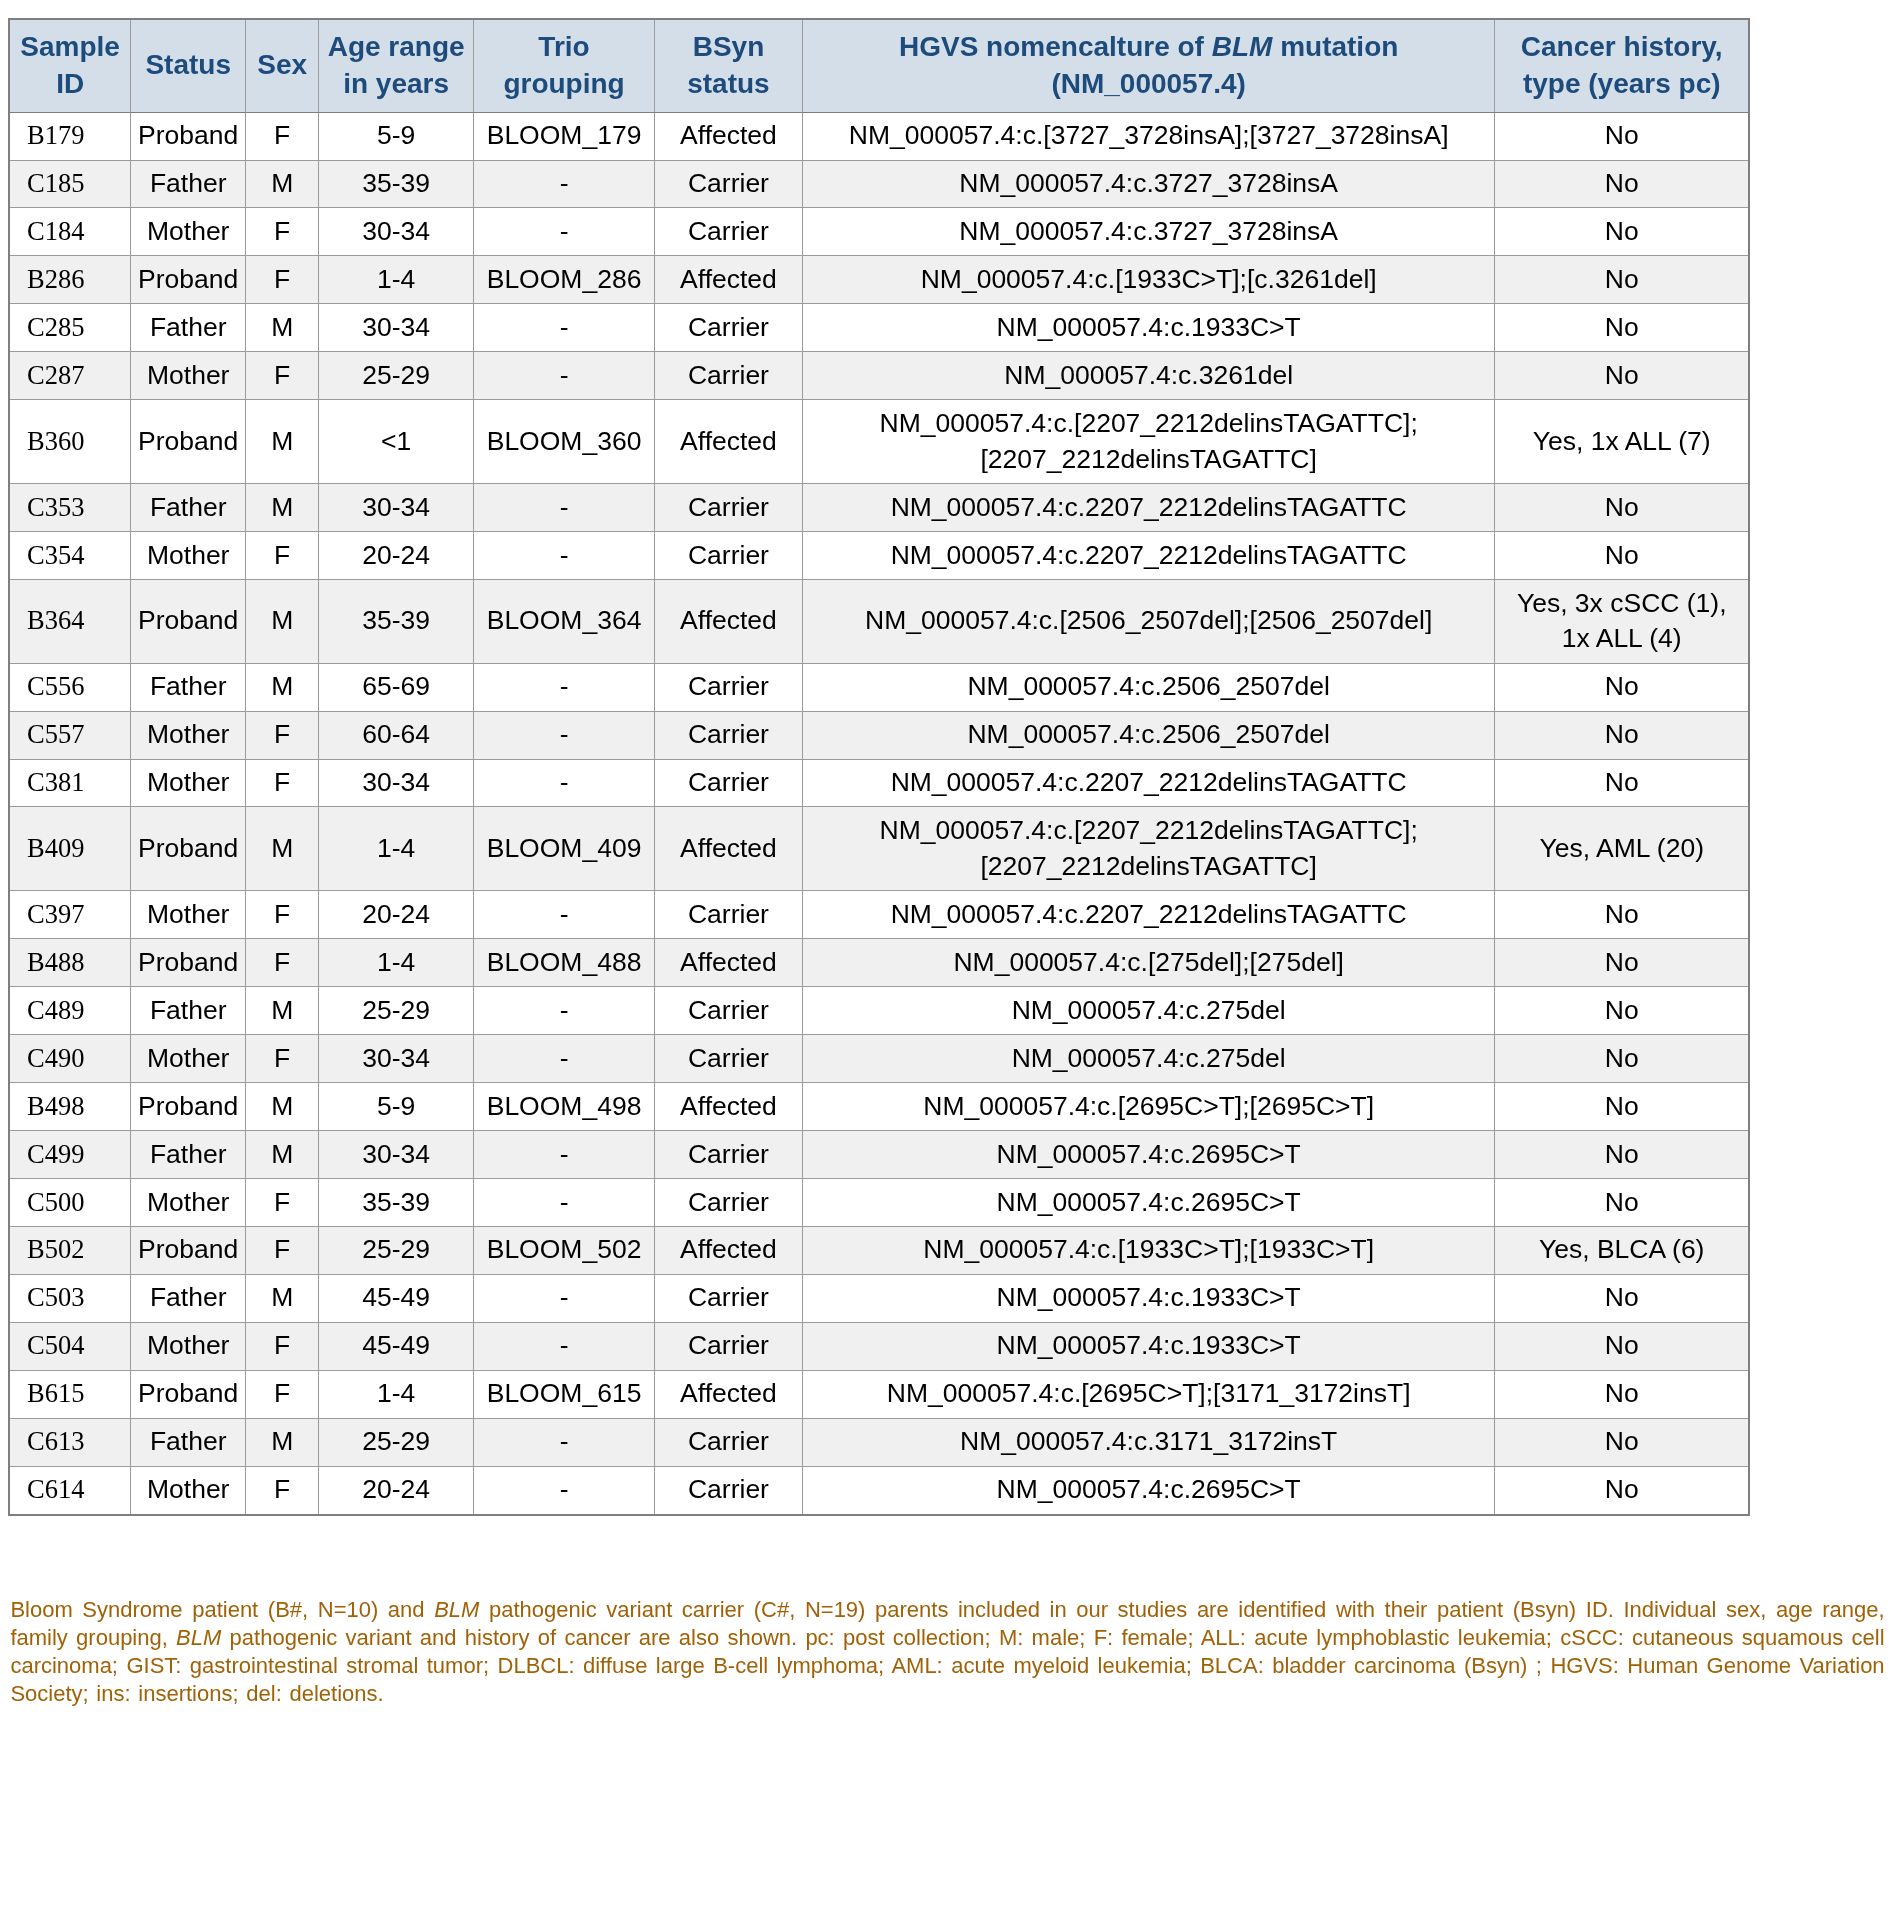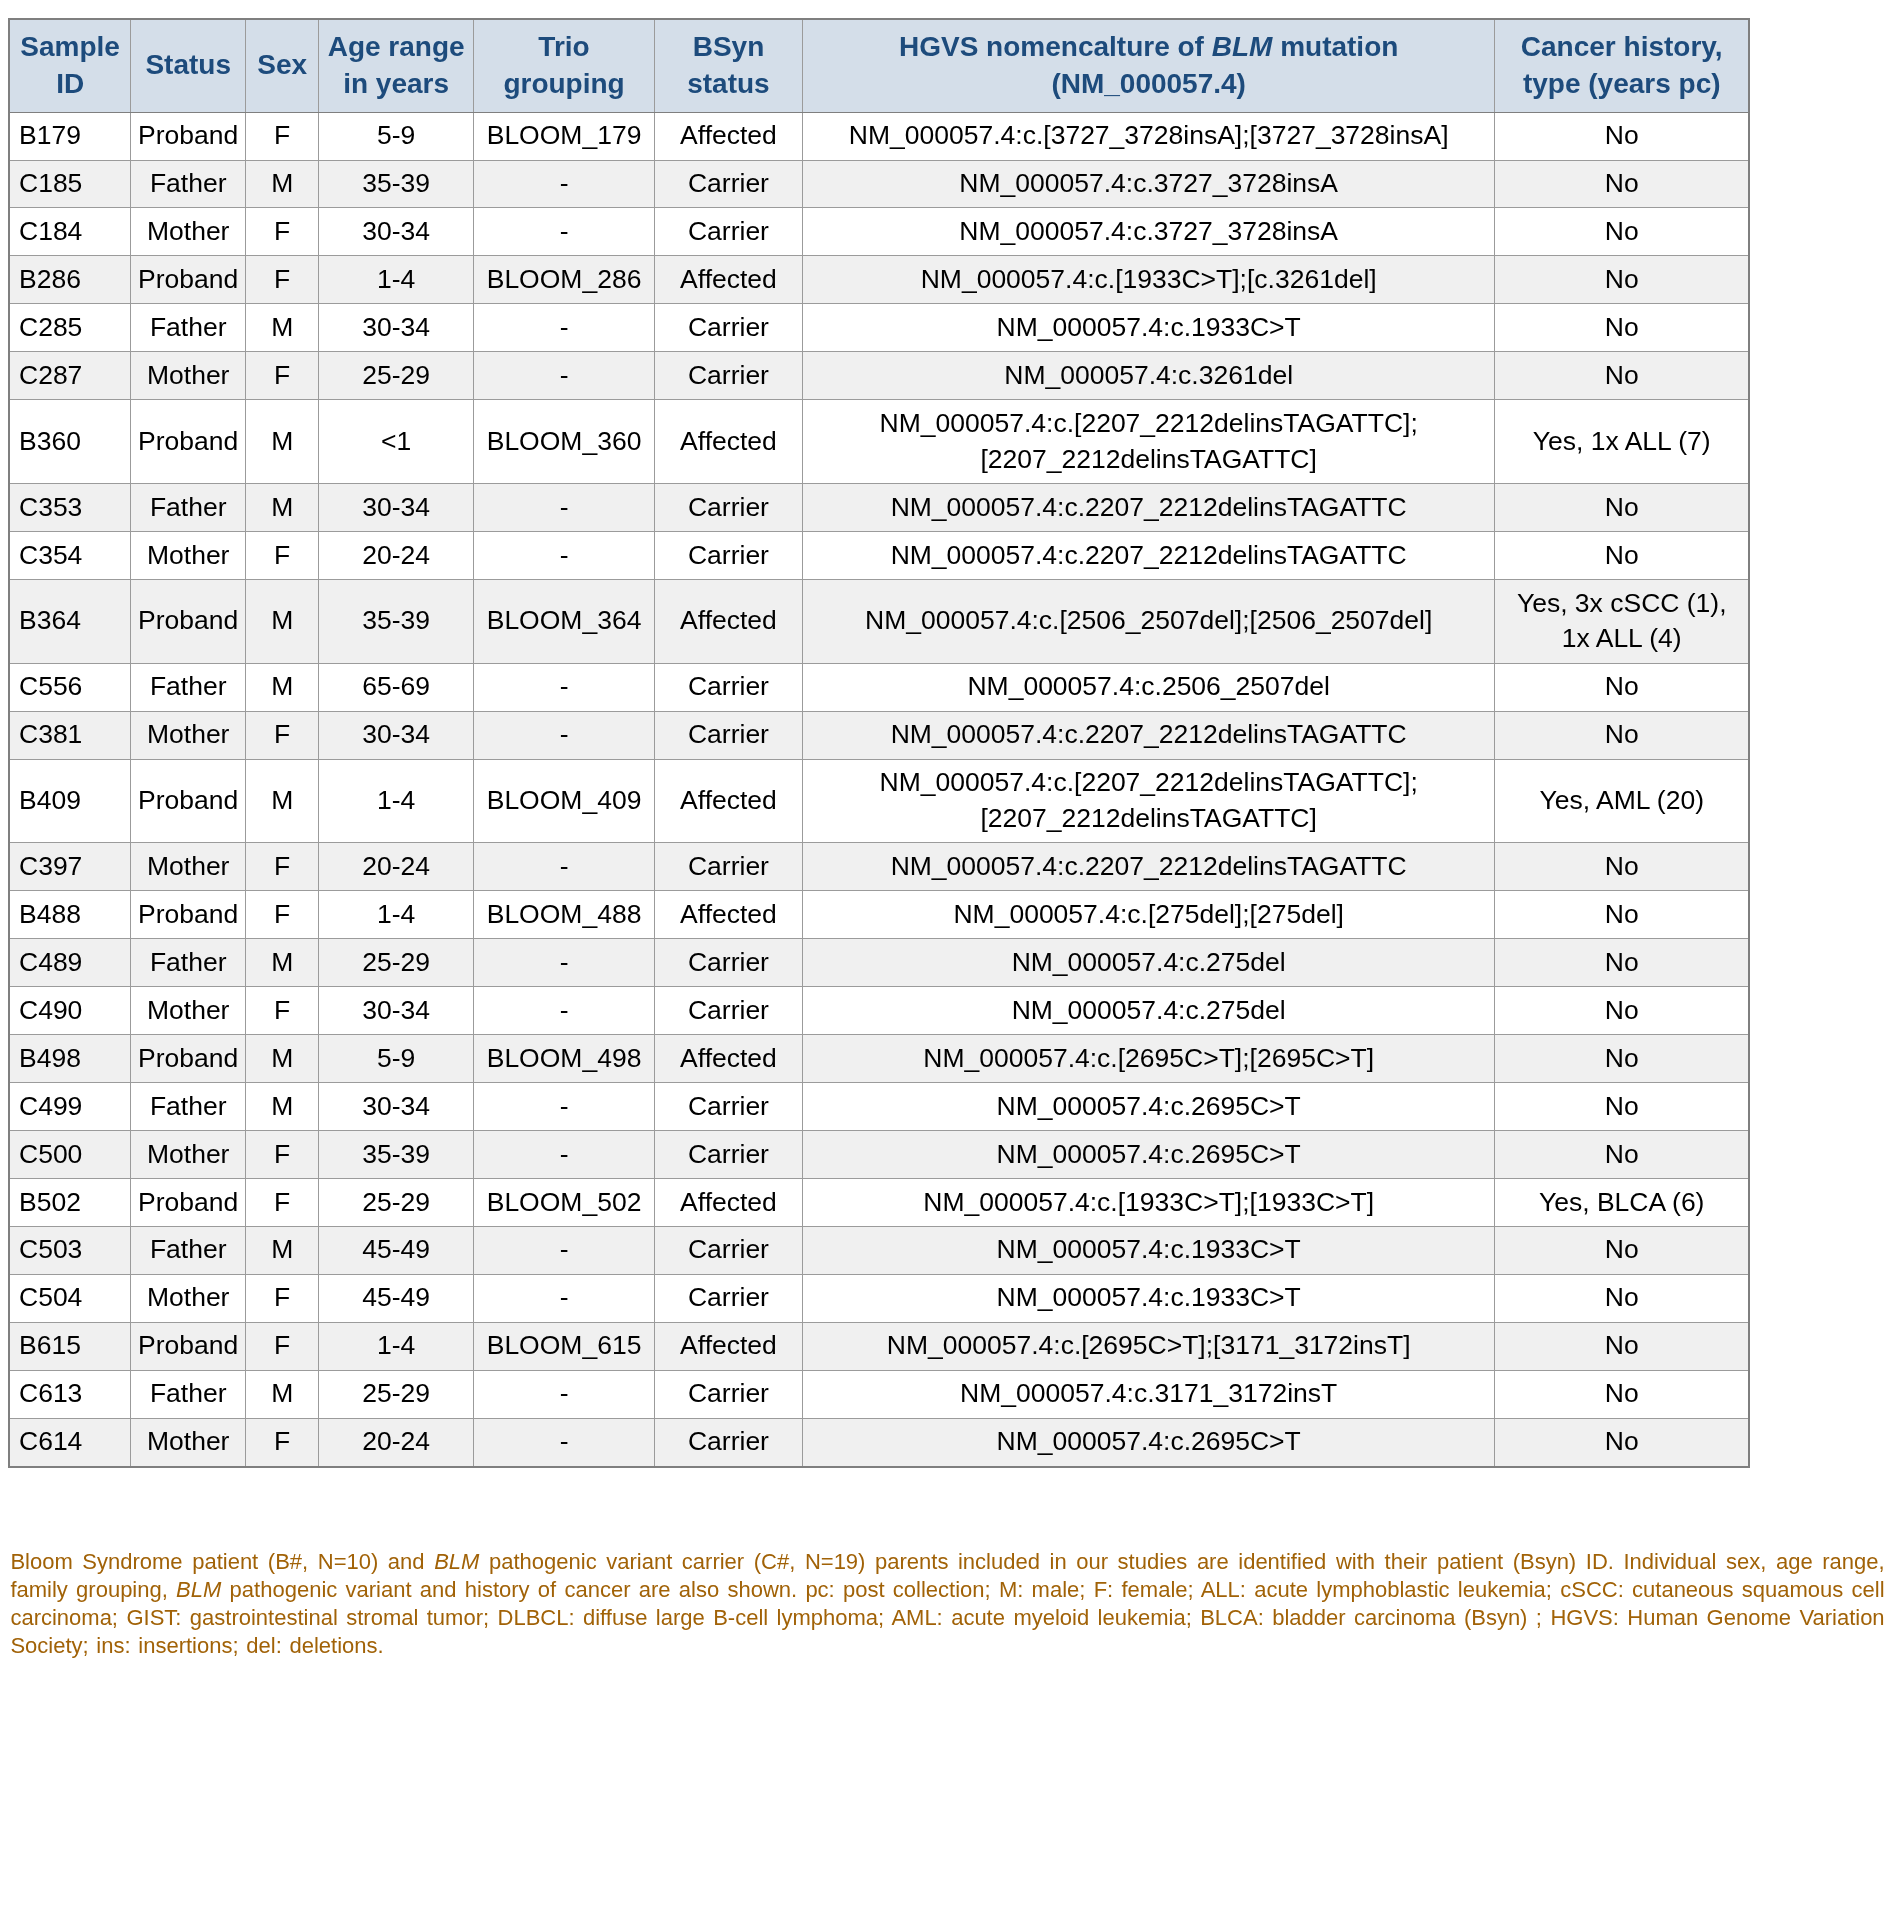--- a/index.html
+++ b/index.html
@@ -41,21 +41,21 @@
     padding:9.6px 6.4px;
     border-bottom:1.6px solid var(--outer-border);
   }
   td{
     font-size:26.5px;
     line-height:1.35;
     text-align:center;
     padding:5.6px 6.4px;
     vertical-align:middle;
   }
-  td.col-0{text-align:left;padding-left:9px;}
+  td.col-0{text-align:left;padding-left:17px;font-family:Liberation Serif, serif;}
   tbody tr:nth-child(odd){background:var(--row-bg);}
   tbody tr:nth-child(even){background:var(--alt-row-bg);}
   .caption{
     font-size:22px;
     line-height:1.28;
     text-align:justify;
     margin:80px 2.4px 0 2.4px;
     word-spacing:1.6px;
     color:#a16207;
   }
@@ -192,20 +192,30 @@
           <td class="col-0">C556</td>
           <td class="col-1">Father</td>
           <td class="col-2">M</td>
           <td class="col-3">65-69</td>
           <td class="col-4">-</td>
           <td class="col-5">Carrier</td>
           <td class="col-6">NM_000057.4:c.2506_2507del</td>
           <td class="col-7">No</td>
         </tr>
         <tr>
+          <td class="col-0">C557</td>
+          <td class="col-1">Mother</td>
+          <td class="col-2">F</td>
+          <td class="col-3">60-64</td>
+          <td class="col-4">-</td>
+          <td class="col-5">Carrier</td>
+          <td class="col-6">NM_000057.4:c.2506_2507del</td>
+          <td class="col-7">No</td>
+        </tr>
+        <tr>
           <td class="col-0">C381</td>
           <td class="col-1">Mother</td>
           <td class="col-2">F</td>
           <td class="col-3">30-34</td>
           <td class="col-4">-</td>
           <td class="col-5">Carrier</td>
           <td class="col-6">NM_000057.4:c.2207_2212delinsTAGATTC</td>
           <td class="col-7">No</td>
         </tr>
         <tr>

